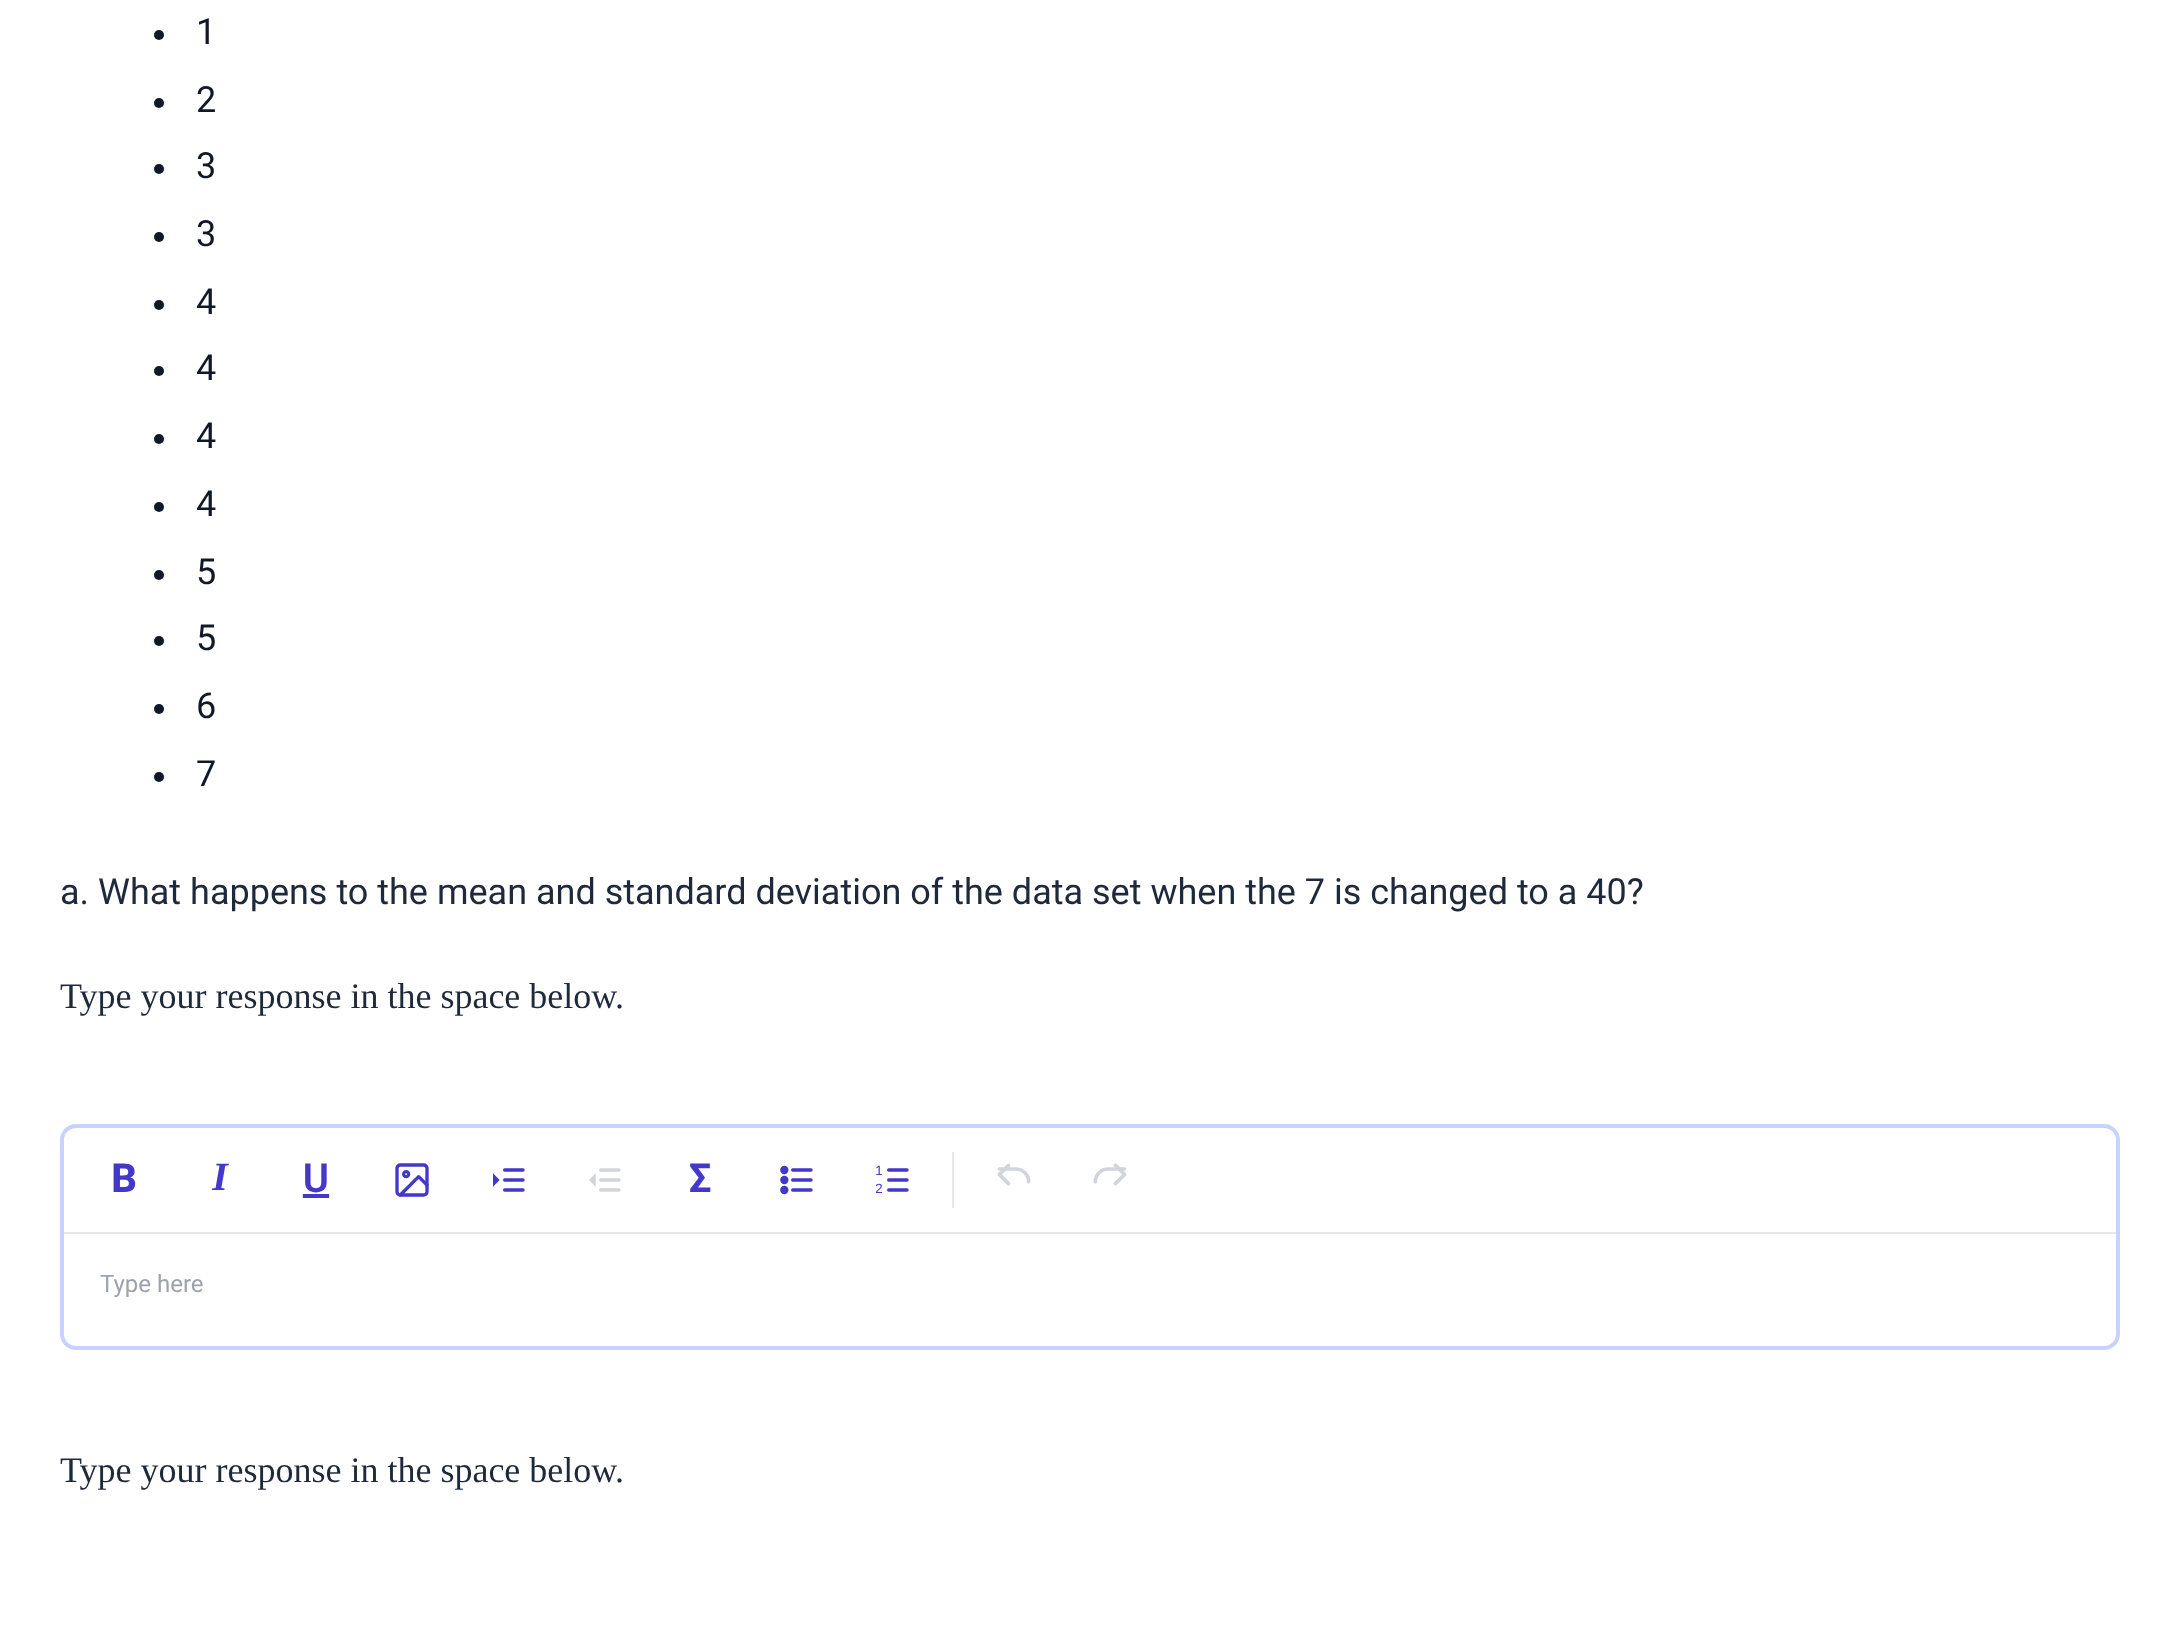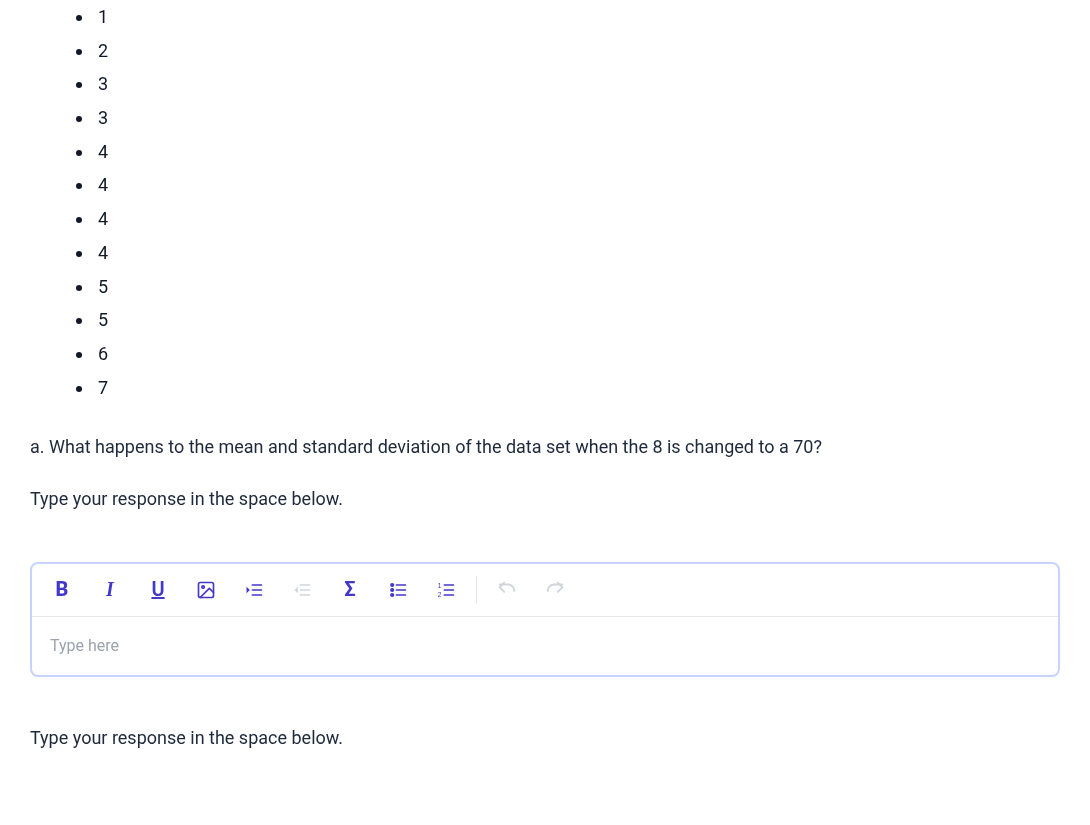--- a/index.html
+++ b/index.html
@@ -25,20 +25,21 @@
     padding: 2px 0 2px 4px;
     color: #111827;
   }
   .question-text {
     margin: 0 0 22px 0;
     color: #1e293b;
   }
   .instruction {
     margin: 0 0 48px 0;
     color: #1e293b;
+    font-family: Liberation Serif, serif;
   }
   .editor {
     border: 2px solid #c7d2fe;
     border-radius: 8px;
     background: #fff;
     margin-bottom: 46px;
     overflow: hidden;
   }
   .toolbar {
     display: flex;
@@ -60,21 +61,21 @@
   .separator {
     width: 1px;
     height: 28px;
     background: #e5e7eb;
     margin: 0 6px;
   }
   .editor-body {
     min-height: 56px;
     padding: 16px 18px;
     color: #9ca3af;
-    font-size: 16px;
+    font-size: 12px;
   }
   
   svg { display: block; }
 </style>
 </head>
 <body>
 
 <div class="page">
 
   <ul class="data-list">
@@ -85,21 +86,21 @@
     <li>4</li>
     <li>4</li>
     <li>4</li>
     <li>4</li>
     <li>5</li>
     <li>5</li>
     <li>6</li>
     <li>7</li>
   </ul>
 
-  <p class="question-text">a. What happens to the mean and standard deviation of the data set when the 8 is changed to a 70?</p>
+  <p class="question-text">a. What happens to the mean and standard deviation of the data set when the 7 is changed to a 40?</p>
   <p class="instruction">Type your response in the space below.</p>
 
   <div class="editor">
     <div class="toolbar">
       <div class="tool-btn" style="font-weight:800;font-size:20px;">B</div>
       <div class="tool-btn" style="font-style:italic;font-weight:700;font-family:serif;font-size:20px;">I</div>
       <div class="tool-btn" style="text-decoration:underline;font-weight:600;font-size:20px;">U</div>
       <div class="tool-btn">
         <svg width="20" height="20" viewBox="0 0 24 24" fill="none" stroke="#4338ca" stroke-width="2" stroke-linecap="round" stroke-linejoin="round">
             <rect x="3" y="3" width="18" height="18" rx="2"></rect>

